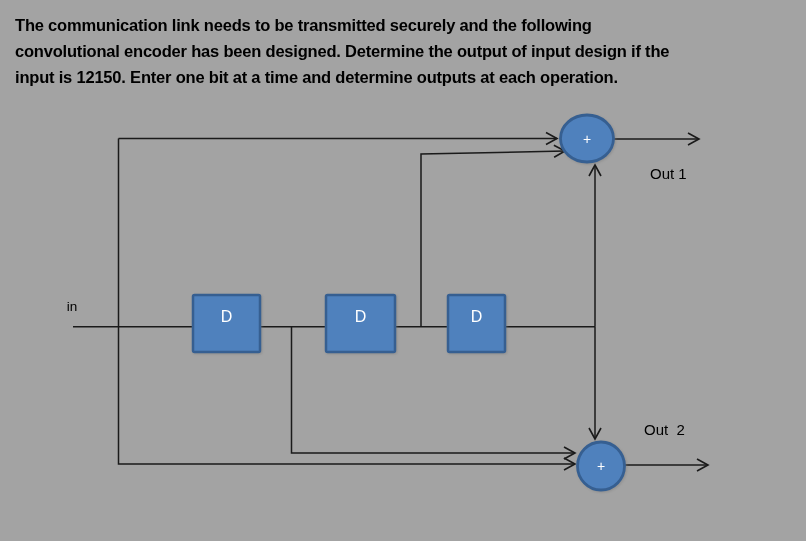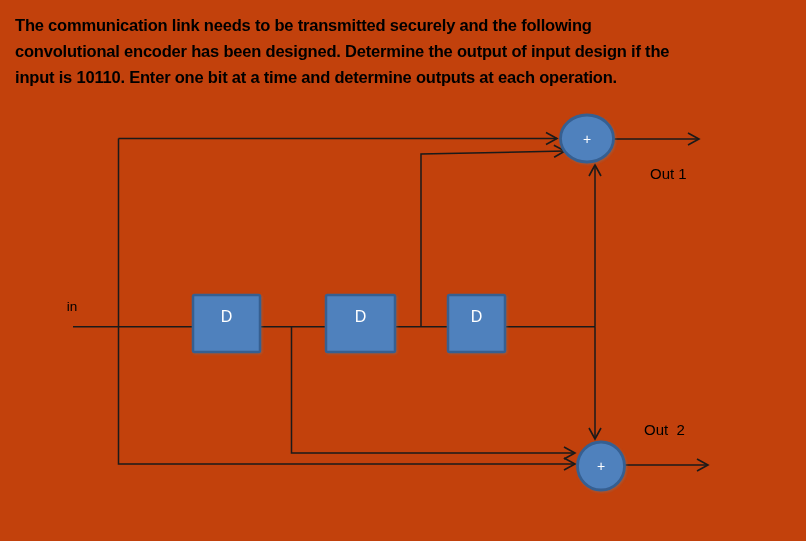--- a/index.html
+++ b/index.html
@@ -4,21 +4,21 @@
 <style>
   html, body {
     margin: 0;
     padding: 0;
     background: #ffffff;
   }
   .page {
     position: relative;
     width: 806px;
     height: 541px;
-    background: #c2410c;
+    background: #a3a3a3;
     overflow: hidden;
     font-family: "Liberation Sans", sans-serif;
   }
   .problem {
     position: absolute;
     left: 15px;
     top: 12px;
     width: 780px;
     color: #000000;
   }
@@ -64,21 +64,21 @@
   .out-label { font-size: 15px; }
 </style>
 </head>
 <body>
 
 <div class="page">
 
   <div class="problem">
     <div class="pline">The communication link needs to be transmitted securely and the following</div>
     <div class="pline">convolutional encoder has been designed. Determine the output of input design if the</div>
-    <div class="pline">input is 10110. Enter one bit at a time and determine outputs at each operation.</div>
+    <div class="pline">input is 12150. Enter one bit at a time and determine outputs at each operation.</div>
   </div>
 
   <svg class="diagram" width="806" height="541" viewBox="0 0 806 541">
     <defs>
       <marker id="arrow" viewBox="-13 -8 15 16" refX="0" refY="0" markerWidth="15" markerHeight="16" markerUnits="userSpaceOnUse" orient="auto">
         <path d="M-11,-6 L0,0 L-11,6" fill="none" stroke-width="1.6" stroke="#1a1a1a"></path>
       </marker>
     </defs>
 
     <line class="wire" x1="73" y1="326.7" x2="193" y2="326.7"></line>

